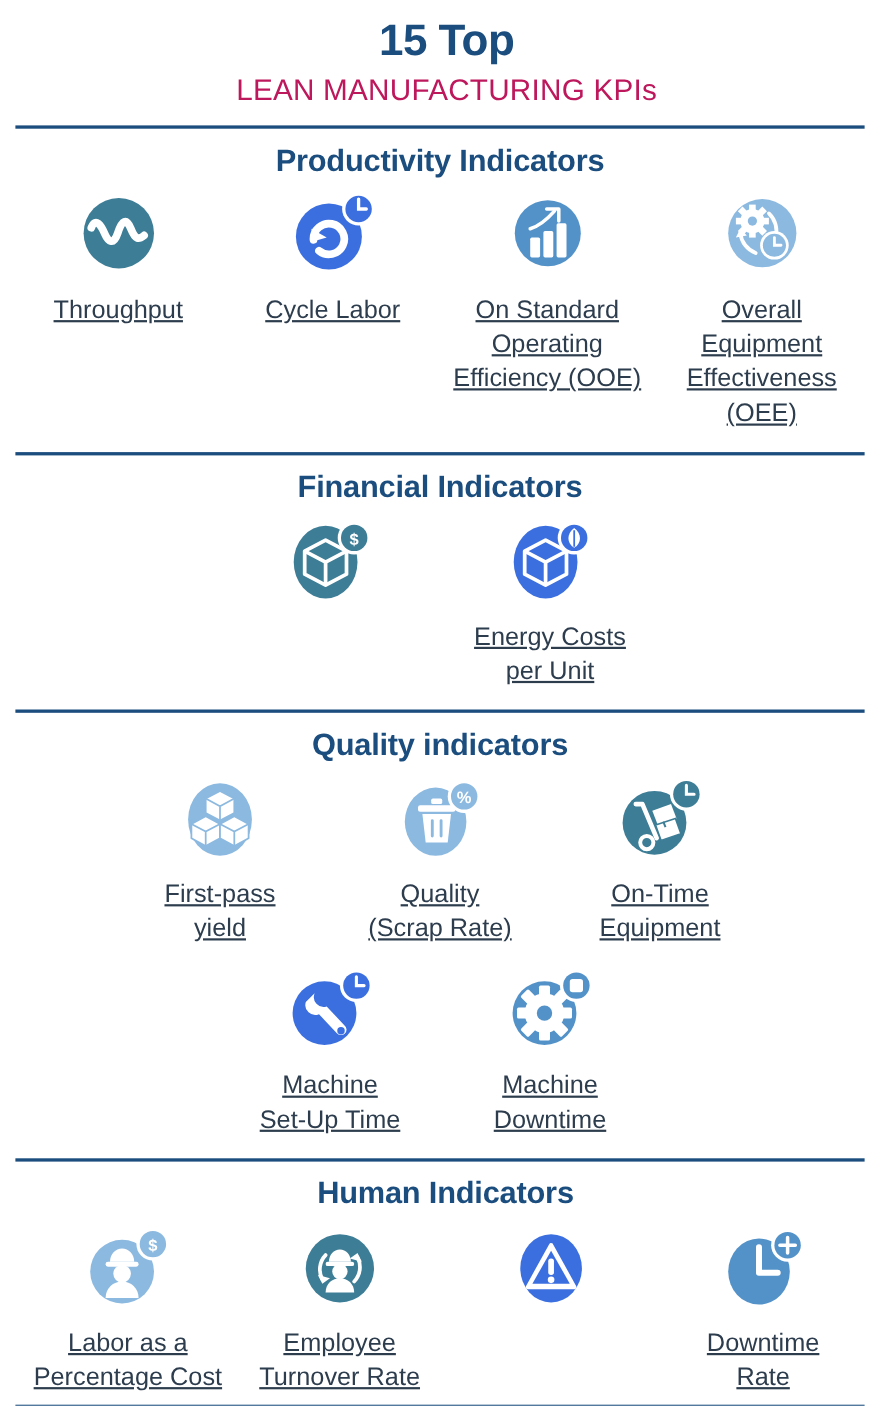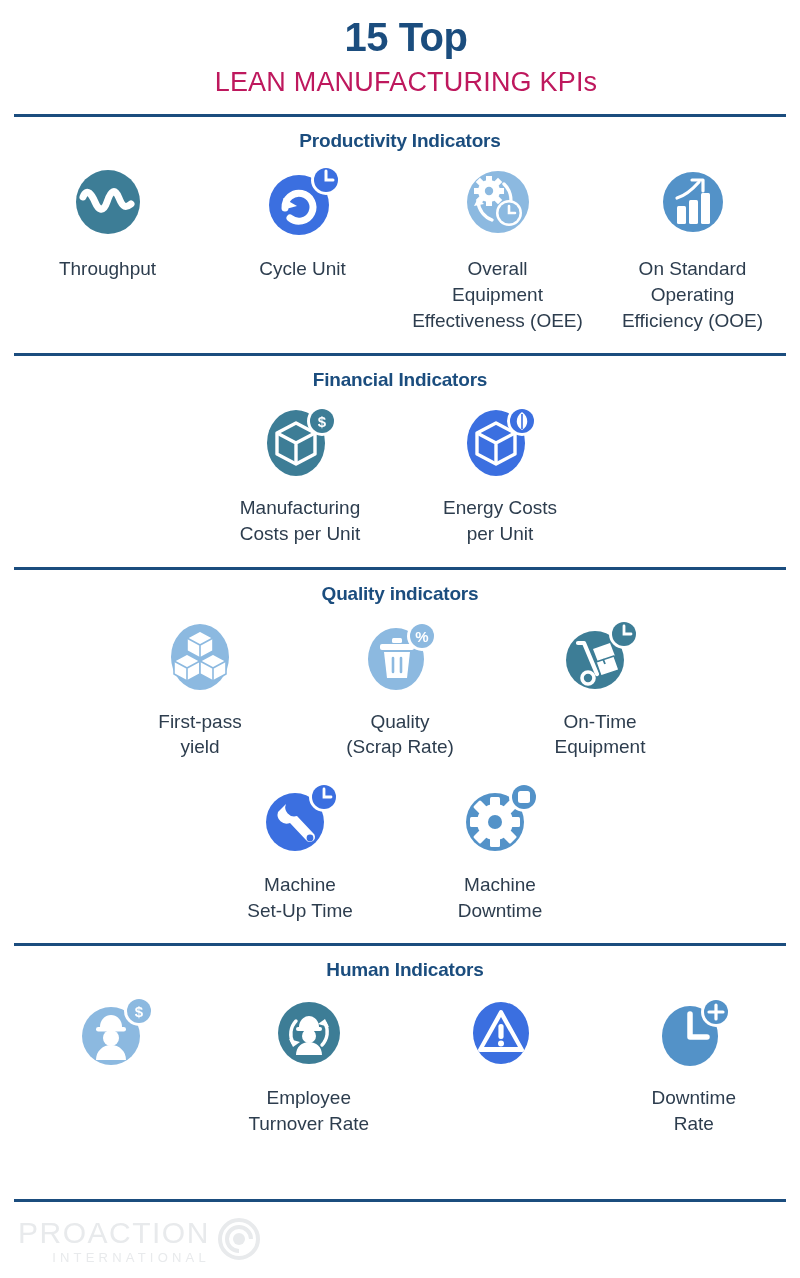--- a/index.html
+++ b/index.html
@@ -20,33 +20,33 @@
   }
   .title-sub {
     font-size: 27px; font-weight: 400; color: #be185d;
     letter-spacing: 0.2px; margin-top: 6px; line-height: 1.2;
   }
 
   
   .divider { height: 3px; background: #1b4d7e; margin: 10px 14px 0 14px; }
   .section { padding: 0 10px; }
   .section-title {
-    text-align: center; font-size: 19px; font-weight: 700;
+    text-align: center; font-size: 28px; font-weight: 700;
     color: #1b4d7e; margin: 13px 0 10px 0; letter-spacing: -0.2px;
   }
 
   
   .kpi-row { display: flex; justify-content: center; align-items: flex-start; }
   .kpi {
     display: flex; flex-direction: column; align-items: center;
     text-align: center;
   }
   .kpi-label {
-    font-size: 19px; line-height: 1.35; color: #2d3d4e; margin-top: 10px;
-    font-weight: 400; white-space: pre-line;
+    font-size: 23px; line-height: 1.35; color: #2d3d4e; margin-top: 10px;
+    font-weight: 400; white-space: pre-line; text-decoration: underline;
   }
   .icon-wrap { position: relative; width: 92px; height: 84px; }
   .icon-wrap svg { display: block; }
 
   
   .footer { margin-top: auto; padding: 0 14px; }
   .footer-rule { height: 3px; background: #1b4d7e; }
   .logo { display: flex; align-items: center; padding: 16px 0 14px 4px; }
   .logo-text { display: flex; flex-direction: column; line-height: 1; }
   .logo-main {
@@ -85,21 +85,36 @@
             <div class="icon-wrap">
               <svg width="92" height="84" viewBox="0 0 92 84">
         <circle cx="42" cy="43" r="30" fill="#3b6fe0"></circle>
         <path d="M28 46a14 14 0 1 1 5 10" fill="none" stroke="#ffffff" stroke-width="7" stroke-linecap="round"></path>
         <path d="M26 36l3 11 11-3z" fill="#ffffff"></path>
         <circle cx="69" cy="18" r="15" fill="#ffffff"></circle>
         <circle cx="69" cy="18" r="12" fill="#3b6fe0"></circle>
         <path d="M69 9v9h7" fill="none" stroke="#ffffff" stroke-width="3" stroke-linecap="round"></path>
       </svg>
             </div>
-            <div class="kpi-label">Cycle Unit</div>
+            <div class="kpi-label">Cycle Labor</div>
+          </div>
+          <div class="kpi" style="width: 200px;">
+            <div class="icon-wrap">
+              <svg width="92" height="84" viewBox="0 0 92 84">
+        <circle cx="46" cy="40" r="30" fill="#5392c8"></circle>
+        <rect x="30" y="44" width="9" height="18" rx="1.5" fill="#ffffff"></rect>
+        <rect x="42" y="38" width="9" height="24" rx="1.5" fill="#ffffff"></rect>
+        <rect x="54" y="31" width="9" height="31" rx="1.5" fill="#ffffff"></rect>
+        <path d="M30 36c7-2 14-7 22-16" fill="none" stroke="#ffffff" stroke-width="3.2" stroke-linecap="round"></path>
+        <path d="M45 18h11v11" fill="none" stroke="#ffffff" stroke-width="3.2" stroke-linecap="round" stroke-linejoin="round"></path>
+      </svg>
+            </div>
+            <div class="kpi-label">On Standard
+Operating
+Efficiency (OOE)</div>
           </div>
           <div class="kpi" style="width: 200px;">
             <div class="icon-wrap">
               <svg width="92" height="84" viewBox="0 0 92 84">
         <circle cx="46" cy="40" r="31" fill="#8cb9e0"></circle>
         <g fill="#ffffff">
           <circle cx="37" cy="29" r="11"></circle>
           <rect x="34" y="14" width="6" height="6"></rect>
                   <rect x="34" y="38" width="6" height="6"></rect>
           <rect x="22" y="26" width="6" height="6"></rect>
@@ -116,54 +131,37 @@
         <path d="M22 44l4-8 6 6z" fill="#ffffff"></path>
         <circle cx="57" cy="51" r="13" fill="#ffffff"></circle>
         <circle cx="57" cy="51" r="10.5" fill="#8cb9e0"></circle>
         <path d="M57 44v7h6" fill="none" stroke="#ffffff" stroke-width="2.6" stroke-linecap="round"></path>
       </svg>
             </div>
             <div class="kpi-label">Overall
 Equipment
 Effectiveness (OEE)</div>
           </div>
-          <div class="kpi" style="width: 200px;">
-            <div class="icon-wrap">
-              <svg width="92" height="84" viewBox="0 0 92 84">
-        <circle cx="46" cy="40" r="30" fill="#5392c8"></circle>
-        <rect x="30" y="44" width="9" height="18" rx="1.5" fill="#ffffff"></rect>
-        <rect x="42" y="38" width="9" height="24" rx="1.5" fill="#ffffff"></rect>
-        <rect x="54" y="31" width="9" height="31" rx="1.5" fill="#ffffff"></rect>
-        <path d="M30 36c7-2 14-7 22-16" fill="none" stroke="#ffffff" stroke-width="3.2" stroke-linecap="round"></path>
-        <path d="M45 18h11v11" fill="none" stroke="#ffffff" stroke-width="3.2" stroke-linecap="round" stroke-linejoin="round"></path>
-      </svg>
-            </div>
-            <div class="kpi-label">On Standard
-Operating
-Efficiency (OOE)</div>
-          </div>
         </div>
       </div>
       <div class="divider"></div>
       <div class="section" style="padding-bottom: 10px;">
         <div class="section-title">Financial Indicators</div>
         <div class="kpi-row">
           <div class="kpi" style="width: 200px;">
             <div class="icon-wrap">
               <svg width="92" height="84" viewBox="0 0 92 84">
         <ellipse cx="42" cy="42" rx="29" ry="33" fill="#3d7d96"></ellipse>
         <path d="M42 22l19 10v21L42 63 23 53V32z" fill="none" stroke="#ffffff" stroke-width="3.4" stroke-linejoin="round"></path>
         <path d="M23 32l19 10 19-10M42 42v21" fill="none" stroke="#ffffff" stroke-width="3.4" stroke-linejoin="round"></path>
         <circle cx="68" cy="20" r="15" fill="#ffffff"></circle>
         <circle cx="68" cy="20" r="12" fill="#3d7d96"></circle>
         <text x="68" y="26" font-family="Liberation Sans, sans-serif" font-size="15" font-weight="700" fill="#ffffff" text-anchor="middle">$</text>
       </svg>
             </div>
-            <div class="kpi-label">Manufacturing
-Costs per Unit</div>
           </div>
           <div class="kpi" style="width: 200px;">
             <div class="icon-wrap">
               <svg width="92" height="84" viewBox="0 0 92 84">
         <ellipse cx="42" cy="42" rx="29" ry="33" fill="#3b6fe0"></ellipse>
         <path d="M42 22l19 10v21L42 63 23 53V32z" fill="none" stroke="#ffffff" stroke-width="3.4" stroke-linejoin="round"></path>
         <path d="M23 32l19 10 19-10M42 42v21" fill="none" stroke="#ffffff" stroke-width="3.4" stroke-linejoin="round"></path>
         <circle cx="68" cy="20" r="15" fill="#ffffff"></circle>
         <circle cx="68" cy="20" r="12" fill="#3b6fe0"></circle>
         <path d="M68 11c7 5 7 14 0 18-7-4-7-13 0-18z" fill="#ffffff"></path>
@@ -285,20 +283,22 @@
         <circle cx="41" cy="45" r="29" fill="#8cb9e0"></circle>
         <path d="M30 36c0-7 5-12 11-12s11 5 11 12z" fill="#ffffff"></path>
         <rect x="26" y="36" width="30" height="4.5" rx="2.2" fill="#ffffff"></rect>
         <circle cx="41" cy="47" r="8" fill="#ffffff"></circle>
         <path d="M26 69c0-9 7-15 15-15s15 6 15 15z" fill="#ffffff"></path>
         <circle cx="69" cy="20" r="15" fill="#ffffff"></circle>
         <circle cx="69" cy="20" r="12" fill="#8cb9e0"></circle>
         <text x="69" y="26" font-family="Liberation Sans, sans-serif" font-size="15" font-weight="700" fill="#ffffff" text-anchor="middle">$</text>
       </svg>
             </div>
+            <div class="kpi-label">Labor as a
+Percentage Cost</div>
           </div>
           <div class="kpi" style="width: 200px;">
             <div class="icon-wrap">
               <svg width="92" height="84" viewBox="0 0 92 84">
         <circle cx="46" cy="42" r="31" fill="#3d7d96"></circle>
         <path d="M36 36c0-6 4.5-11 10-11s10 5 10 11z" fill="#ffffff"></path>
         <rect x="33" y="36" width="26" height="4" rx="2" fill="#ffffff"></rect>
         <circle cx="46" cy="45" r="7" fill="#ffffff"></circle>
         <path d="M33 64c0-8 6-13 13-13s13 5 13 13z" fill="#ffffff"></path>
         <path d="M30 52a19 19 0 0 1 3-22" fill="none" stroke="#ffffff" stroke-width="3.4" stroke-linecap="round"></path>

